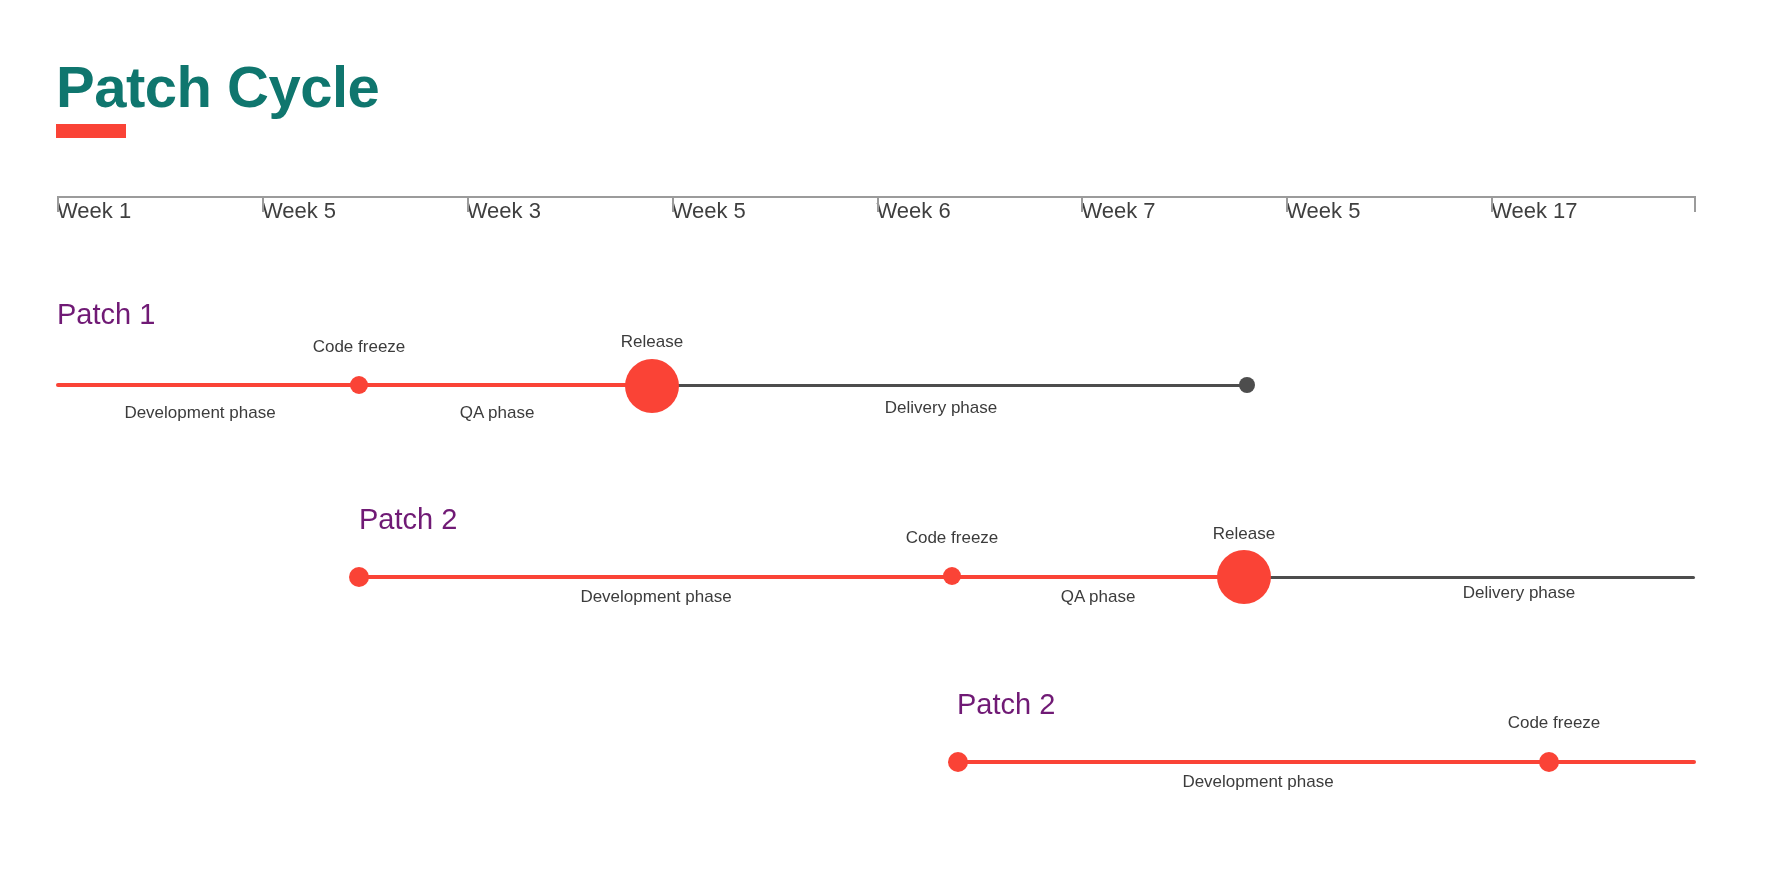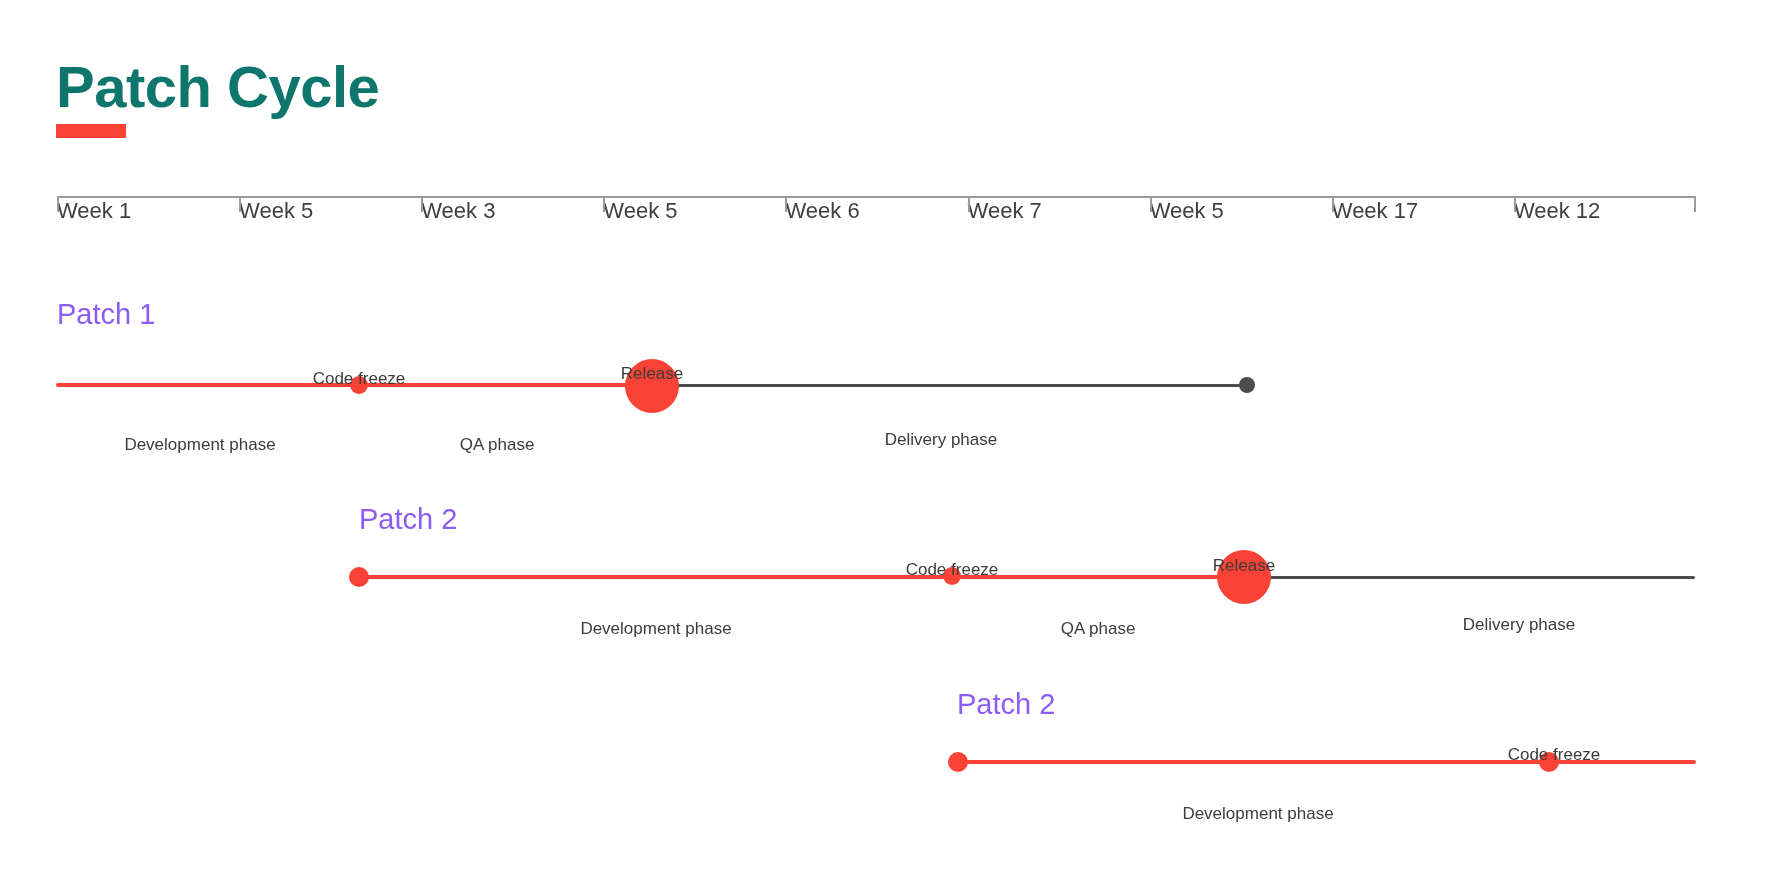--- a/index.html
+++ b/index.html
@@ -70,21 +70,21 @@
     top: 0;
     width: 2px;
     height: 14px;
     background: #9b9b9b;
   }
 
   
   .patch-title {
     position: absolute;
     font-size: 29px;
-    color: #8b5cf6;
+    color: #701a75;
     white-space: nowrap;
   }
   .tl-line {
     position: absolute;
     border-radius: 2px;
   }
   .tl-line.red {
     height: 4px;
     background: #fa4336;
   }
@@ -98,41 +98,39 @@
   }
   .dot.red { background: #fa4336; }
   .dot.gray { background: #4d4d4d; }
   .ms-label, .ph-label {
     position: absolute;
     transform: translateX(-50%);
     font-size: 17px;
     color: #3c3c3c;
     white-space: nowrap;
     line-height: 22px;
-    margin-top: 32px;
   }
 </style>
 </head>
 <body>
 
 <div class="canvas">
 
   <h1 class="page-title">Patch Cycle</h1>
   <div class="accent-bar"></div>
 
   <div class="week-header">
     <div class="week-cell"><span>Week 1</span></div>
     <div class="week-cell"><span>Week 5</span></div>
     <div class="week-cell"><span>Week 3</span></div>
     <div class="week-cell"><span>Week 5</span></div>
     <div class="week-cell"><span>Week 6</span></div>
     <div class="week-cell"><span>Week 7</span></div>
     <div class="week-cell"><span>Week 5</span></div>
     <div class="week-cell"><span>Week 17</span></div>
-    <div class="week-cell"><span>Week 12</span></div>
   </div>
 
   <section>
     <div class="patch-title" style="left:57px; top:298px">Patch 1</div>
     <div class="tl-line red" style="left:56px; top:383px; width:597px"></div>
     <div class="tl-line gray" style="left:652px; top:384px; width:596px"></div>
     <div class="dot red" style="left:350px; top:376px; width:18px; height:18px"></div>
     <div class="dot red" style="left:625px; top:359px; width:54px; height:54px"></div>
     <div class="dot gray" style="left:1239px; top:377px; width:16px; height:16px"></div>
     <span class="ms-label" style="left:359px; top:336px">Code freeze</span>

